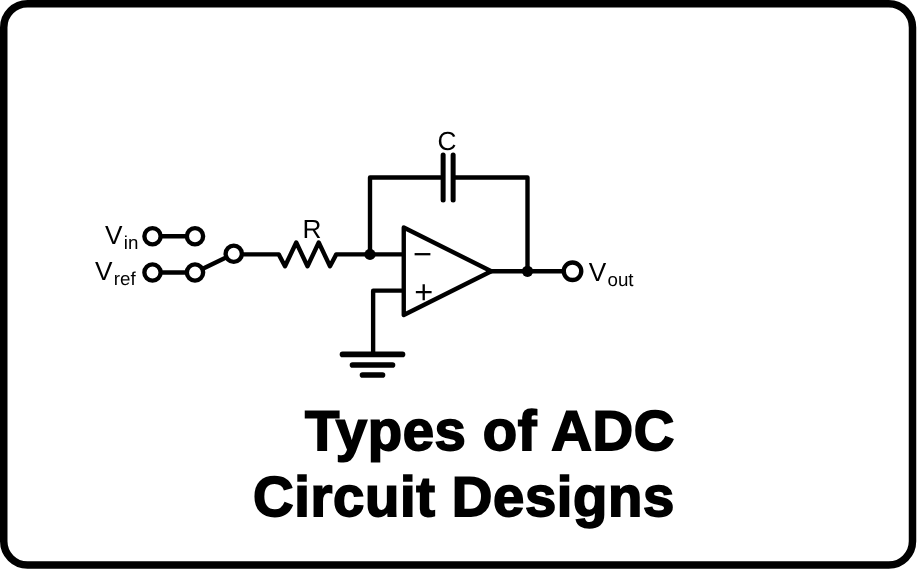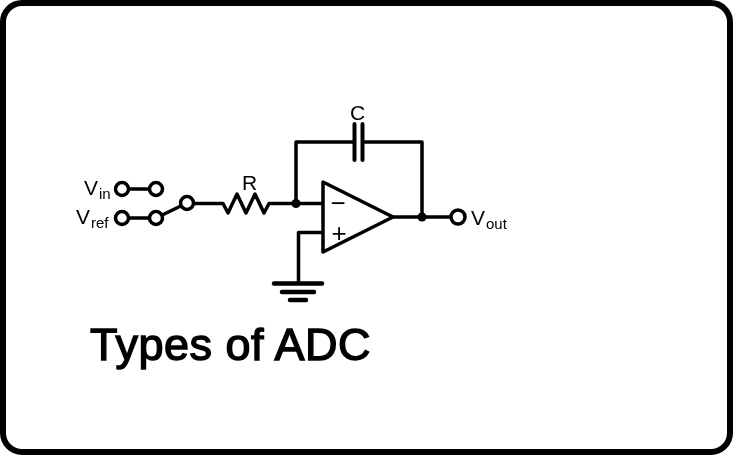--- a/index.html
+++ b/index.html
@@ -40,23 +40,23 @@
     fill: #000000;
   }
   .lbl { font-size: 21px; }
   .sub { font-size: 15px; }
   .pin { font-size: 26px; }
   .title {
     position: absolute;
     left: 90px;
     top: 318px;
     width: 450px;
-    text-align: left;
+    text-align: right;
     color: #000000;
-    font-weight: normal;
+    font-weight: bold;
     font-size: 45px;
     line-height: 53px;
     letter-spacing: 0.5px;
     -webkit-text-stroke: 1.4px #000000;
     white-space: nowrap;
   }
 </style>
 </head>
 <body>
 
@@ -111,15 +111,16 @@
     <text class="lbl" x="242" y="190">R</text>
     <text class="lbl" x="350" y="120">C</text>
     <text class="lbl" x="471" y="225">V</text>
     <text class="sub" x="486" y="229">out</text>
     <text class="pin" x="338" y="212" text-anchor="middle">−</text>
     <text class="pin" x="339" y="242" text-anchor="middle">+</text>
   </svg>
 
   <div class="title">
     <div>Types of ADC</div>
+    <div>Circuit Designs</div>
   </div>
 
 </div>
 
 </body></html>

